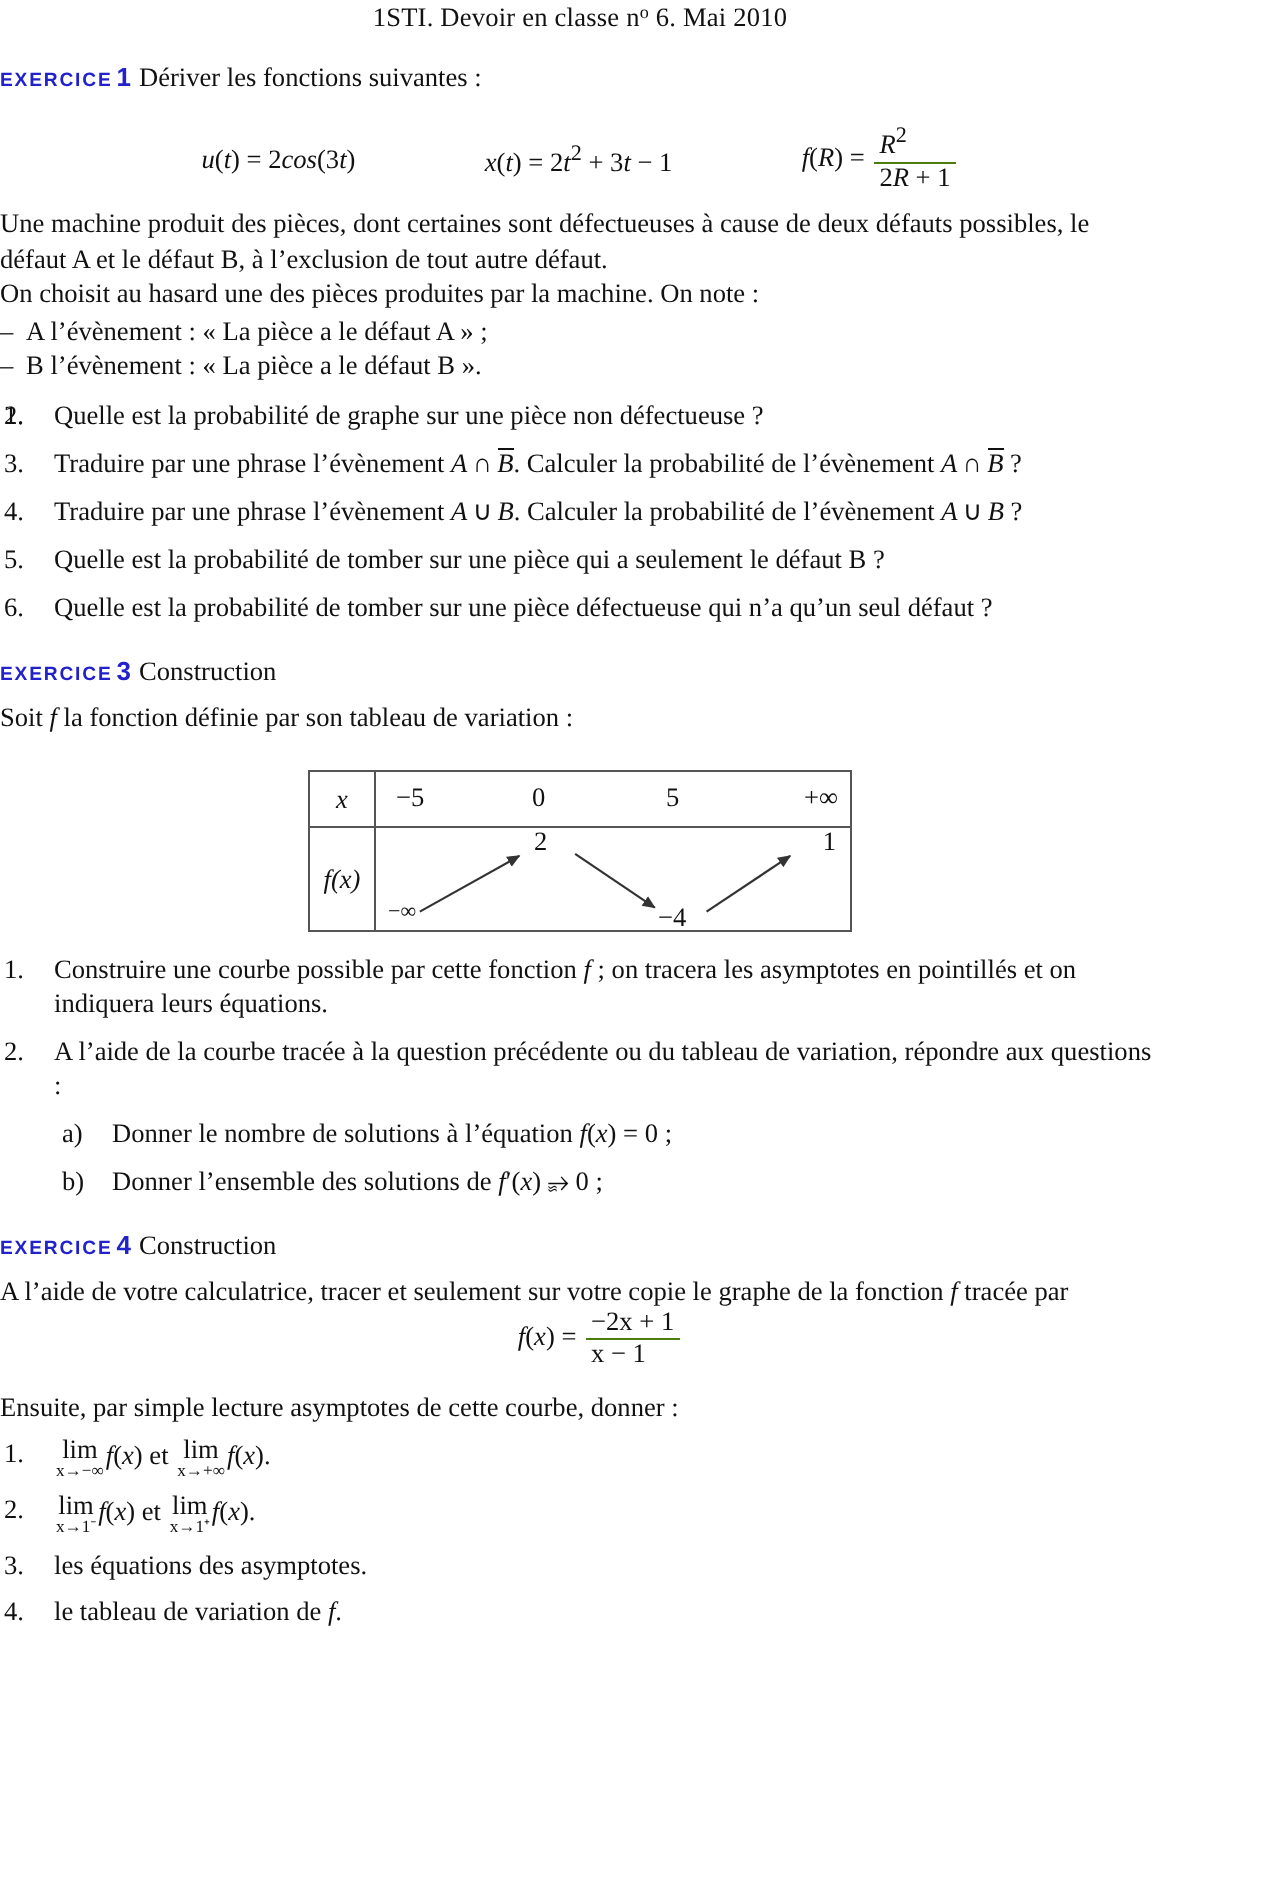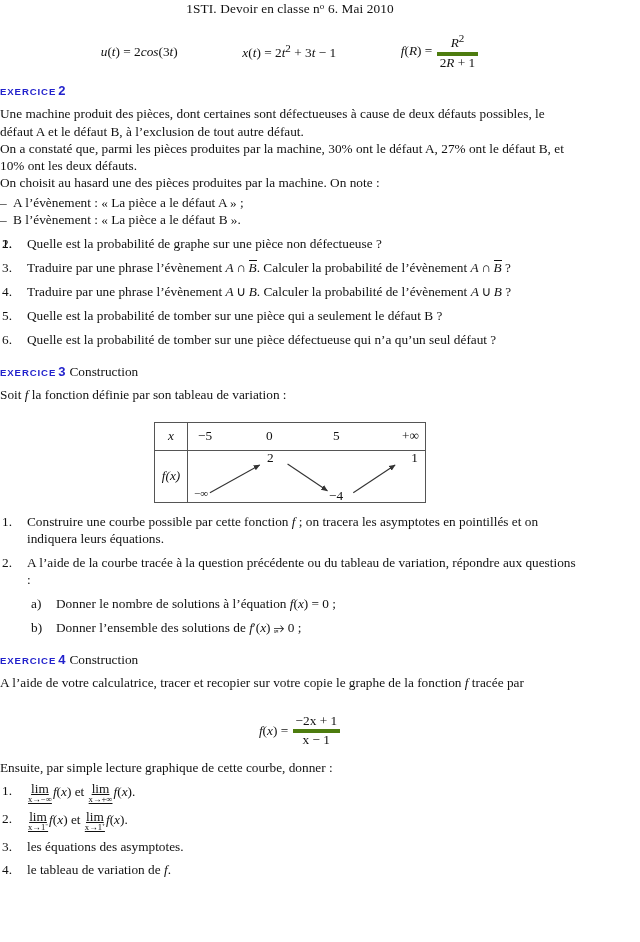--- a/index.html
+++ b/index.html
@@ -48,29 +48,29 @@
     margin-top:16px;
     margin-bottom:4px;
   }
   .mitem { display:inline-block; vertical-align:middle; }
   .gap { display:inline-block; width:58px; }
   i.v { font-style:italic; }
 
   .frac {
     display:inline-block;
     vertical-align:middle;
-    text-align:center;
+    text-align:left;
     line-height:1.12;
     margin:0 1px;
     position:relative;
     top:-0.05em;
     font-family:Liberation Serif, serif;
   }
   .frac .num { display:block; padding:0 3px; }
-  .frac .den { display:block; border-top:4px solid #4d7c0f; padding:0 3px; }
+  .frac .den { display:block; border-top:1px solid #4d7c0f; padding:0 3px; }
 
   .ovl { border-top:1px solid #111; padding-top:0px; display:inline-block; line-height:1.0; }
 
   ol.qlist { list-style:none; margin:6px 0 0 0; padding:0; }
   ol.qlist > li {
     position:relative;
     padding-left:27px;
     margin-top:7px;
     line-height:1.28;
   }
@@ -111,61 +111,60 @@
   .vt-lab.h { height:27px; }
   .vt-lab.b { height:51px; }
   .vt-cells { flex:1; position:relative; }
   .vt-cells.h { height:27px; }
   .vt-cells.b { height:51px; }
   .vt-x { position:absolute; font-size:13.3px; }
   .vt-v { position:absolute; font-size:13.3px; }
   .vt-inf { position:absolute; font-size:11px; }
   .arrows { position:absolute; inset:0; }
 
-  .lim { display:inline-block; text-align:center; vertical-align:middle; line-height:1.05; margin:0 1px;text-decoration:underline; }
+  .lim { display:inline-block; text-align:center; vertical-align:middle; line-height:1.05; margin:0 1px; }
   .lim .op { display:block; font-size:13.3px; }
   .lim .sub { display:block; font-size:8.6px; margin-top:-1px; }
 
   .q-final { margin-top:4px; }
   ol.qlist.limlist > li { margin-top:6px; }
 </style>
 </head>
 <body>
 
 <div class="page">
 
   <div class="doc-header">
     <span>1STI. Devoir en classe n</span><sup class="ord">o</sup><span> 6. Mai 2010</span>
   </div>
 
+  <div class="ex-head">
+    <span class="ex-tag">EXERCICE</span><span class="ex-num">1</span><span class="ex-title">Dériver les fonctions suivantes :</span>
+  </div>
 
   <div class="mathline">
     <span class="mitem">
       <i class="v">u</i>(<i class="v">t</i>) = 2<i class="v">cos</i>(3<i class="v">t</i>)
     </span>
     <span class="gap"></span>
     <span class="mitem">
       <i class="v">x</i>(<i class="v">t</i>) = 2<i class="v">t</i><sup>2</sup> + 3<i class="v">t</i> − 1
     </span>
     <span class="gap"></span>
     <span class="mitem">
       <i class="v">f</i>(<i class="v">R</i>) =
       <span class="frac">
         <span class="num"><i class="v">R</i><sup>2</sup></span>
         <span class="den">2<i class="v">R</i> + 1</span>
       </span>
     </span>
   </div>
 
-  <div class="ex-head" style="margin-top:12px;">
-    <span class="ex-tag">EXERCICE</span><span class="ex-num">2</span>
-  </div>
 
   <div class="para">Une machine produit des pièces, dont certaines sont défectueuses à cause de deux défauts possibles, le défaut A et le défaut B, à l’exclusion de tout autre défaut.</div>
-  <div class="para tight">On a constaté que, parmi les pièces produites par la machine, 30% ont le défaut A, 27% ont le défaut B, et 10% ont les deux défauts.</div>
   <div class="para tight">On choisit au hasard une des pièces produites par la machine. On note :</div>
 
   <div class="dashlist">
     <div class="dashrow"><span class="d">–</span><span>A l’évènement : « La pièce a le défaut A » ;</span></div>
     <div class="dashrow"><span class="d">–</span><span>B l’évènement : « La pièce a le défaut B ».</span></div>
   </div>
 
   <ol class="qlist">
     <li>
       <span class="mk">1.</span>
@@ -256,34 +255,34 @@
         </li>
       </ol>
     </li>
   </ol>
 
   <div class="ex-head" style="margin-top:16px;">
     <span class="ex-tag">EXERCICE</span><span class="ex-num">4</span><span class="ex-title">Construction</span>
   </div>
 
   <div class="para">
-    <span>A l’aide de votre calculatrice, tracer et recopier sur votre copie le graphe de la fonction </span><i class="v">f</i><span> tracée par</span>
-  </div>
-
-  <div class="mathline" style="margin-top:24px;padding-left:20px;">
+    <span>A l’aide de votre calculatrice, tracer et seulement sur votre copie le graphe de la fonction </span><i class="v">f</i><span> tracée par</span>
+  </div>
+
+  <div class="mathline" style="margin-top:0;padding-left:20px;">
     <span class="mitem">
       <i class="v">f</i>(<i class="v">x</i>) =
       <span class="frac">
         <span class="num">−2x + 1</span>
         <span class="den">x − 1</span>
       </span>
     </span>
   </div>
 
-  <div class="para q-final" style="margin-top:10px;">Ensuite, par simple lecture graphique de cette courbe, donner :</div>
+  <div class="para q-final" style="margin-top:10px;">Ensuite, par simple lecture asymptotes de cette courbe, donner :</div>
 
   <ol class="qlist limlist">
     <li>
       <span class="mk">1.</span>
       <span class="lim">
         <span class="op">lim</span>
         <span class="sub">x→−∞</span>
       </span><span><i class="v">f</i>(<i class="v">x</i>)</span><span> et </span><span class="lim">
         <span class="op">lim</span>
         <span class="sub">x→+∞</span>

